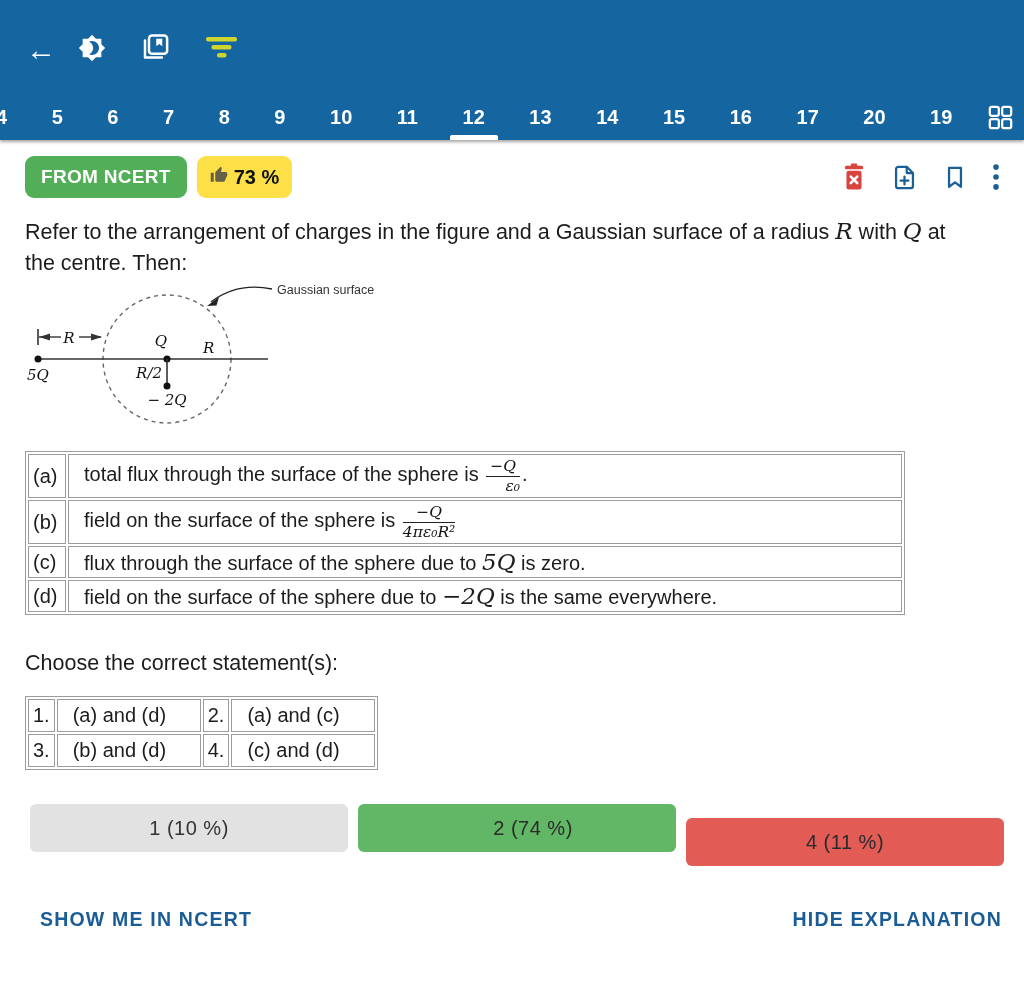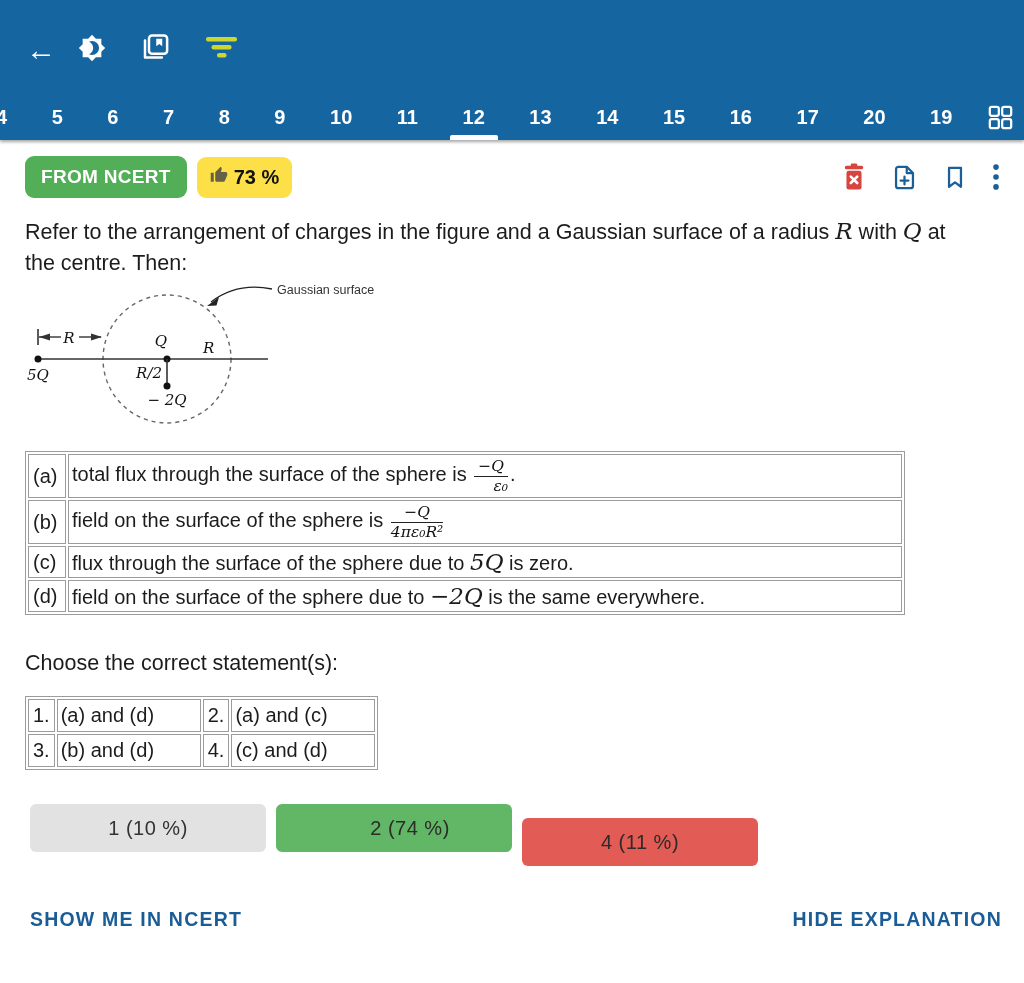--- a/index.html
+++ b/index.html
@@ -22,64 +22,64 @@
   .tab { font-size:20px; font-weight:600; color:#fff; position:relative; height:45px;
          display:flex; align-items:center; padding:0 6px; cursor:pointer; }
   .tab:first-child { margin-left:-10px; }
   .tab.active::after { content:""; position:absolute; left:50%; transform:translateX(-50%);
          bottom:0; width:48px; height:5px; background:#fff; border-radius:2px 2px 0 0; }
   .grid-btn { display:inline-flex; cursor:pointer; margin-left:-4px; }
 
   
   main { padding:0 20px 0 25px; }
 
-  .meta-row { margin-top:16px; display:flex; align-items:center; }
+  .meta-row { margin-top:16px; display:flex; }
   .badge-ncert { background:#53ae58; color:#fff; font-weight:700; font-size:19px;
         padding:10px 16px; border-radius:9px; letter-spacing:.3px; }
   .badge-like { background:#fde047; border-radius:9px; padding:9px 13px; margin-left:10px;
         display:inline-flex; align-items:center; gap:6px; }
   .badge-like b { font-size:20px; color:#111; }
   .spacer { flex:1; }
   .act-icons { display:flex; align-items:center; gap:24px; padding-right:4px; }
   .act-icons span { display:inline-flex; cursor:pointer; }
 
   .question { margin-top:18px; font-size:21.5px; line-height:31px; color:#1c1c1c; max-width:950px; }
   .mi { font-family:"DejaVu Serif", serif; font-style:italic; font-size:23px; }
 
   .figure { margin-top:2px; }
   .fm { font-family:"DejaVu Serif", serif; font-style:italic; font-size:15px; fill:#111; }
   .fs { font-family:"Liberation Sans", sans-serif; font-size:12.5px; fill:#333; }
 
   table.ui { border:1px solid #9c9c9c; border-collapse:separate; border-spacing:2px;
              background:#fff; }
-  table.ui td { border:1px solid #9c9c9c; font-size:20px; color:#1c1c1c; padding:2px 3px;
+  table.ui td { border:1px solid #9c9c9c; font-size:20px; color:#1c1c1c; padding:2px 15px;
              vertical-align:middle; }
   .opts { margin-top:16px; width:880px; }
   .opts td.key { width:38px; text-align:left; padding:2px 4px; }
   .frac { display:inline-block; vertical-align:middle; text-align:center;
           font-family:"DejaVu Serif", serif; font-style:italic; font-size:15.5px;
           line-height:1.1; margin:1px 2px 0; color:#111; }
   .frac .num { display:block; border-bottom:1.3px solid #222; padding:0 4px 1px; }
   .frac .den { display:block; padding-top:1px;text-align:right; }
 
   .choose { margin-top:36px; font-size:21.5px; color:#1c1c1c; }
   .choices { margin-top:20px; }
   .choices td { font-size:20.5px; padding:4px 8px; }
   .choices td.cnum { width:26px; padding:4px 4px; }
   .choices td.ctxt { width:144px; }
 
-  .poll { display:grid; grid-template-columns:1fr 1fr 1fr 1fr; gap:24px 10px;
+  .poll { display:grid; grid-template-columns:1fr 1fr 1fr; gap:24px 10px;
           margin:34px 0 0 5px; width:974px; }
   .poll button { height:48px; border:none; border-radius:6px; font-size:20px; color:#333;
           font-family:"Liberation Sans", sans-serif; cursor:pointer; letter-spacing:.5px; }
   .poll button.gray { background:#e2e2e2; }
   .poll button.green { background:#61b765; color:#2b2b2b;padding-left:32px; }
   .poll button.red { background:#e25b54; color:#2b2b2b;margin-top:14px; }
 
-  .footer { display:flex; justify-content:space-between; margin:42px 2px 0 5px; }
+  .footer { display:flex; justify-content:space-between; margin:42px 2px 0 15px; }
   .footer a { color:#1a5c96; font-weight:700; font-size:19.5px; letter-spacing:1.2px;
           text-decoration:none; cursor:pointer; }
 </style>
 </head>
 <body>
 
 <div class="app">
 
   <header>
     <div class="hdr-top">

